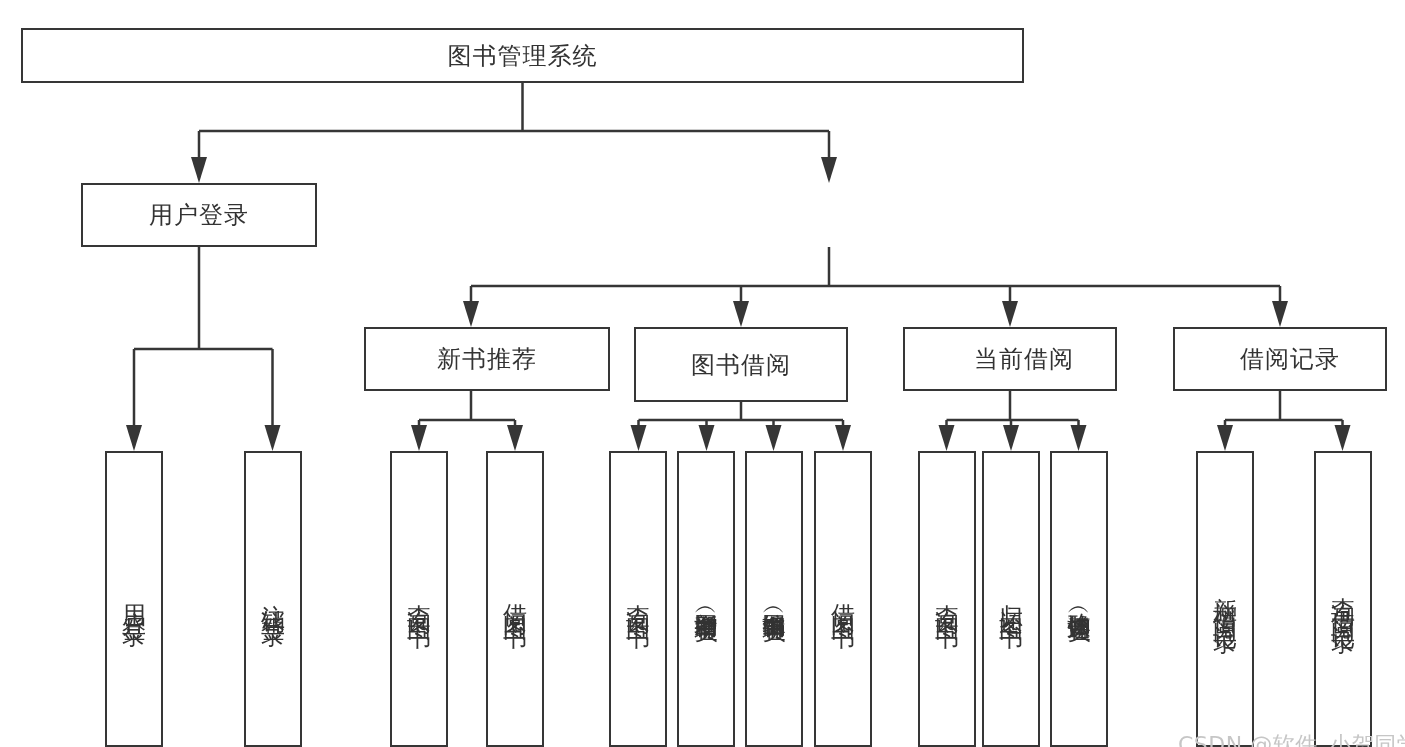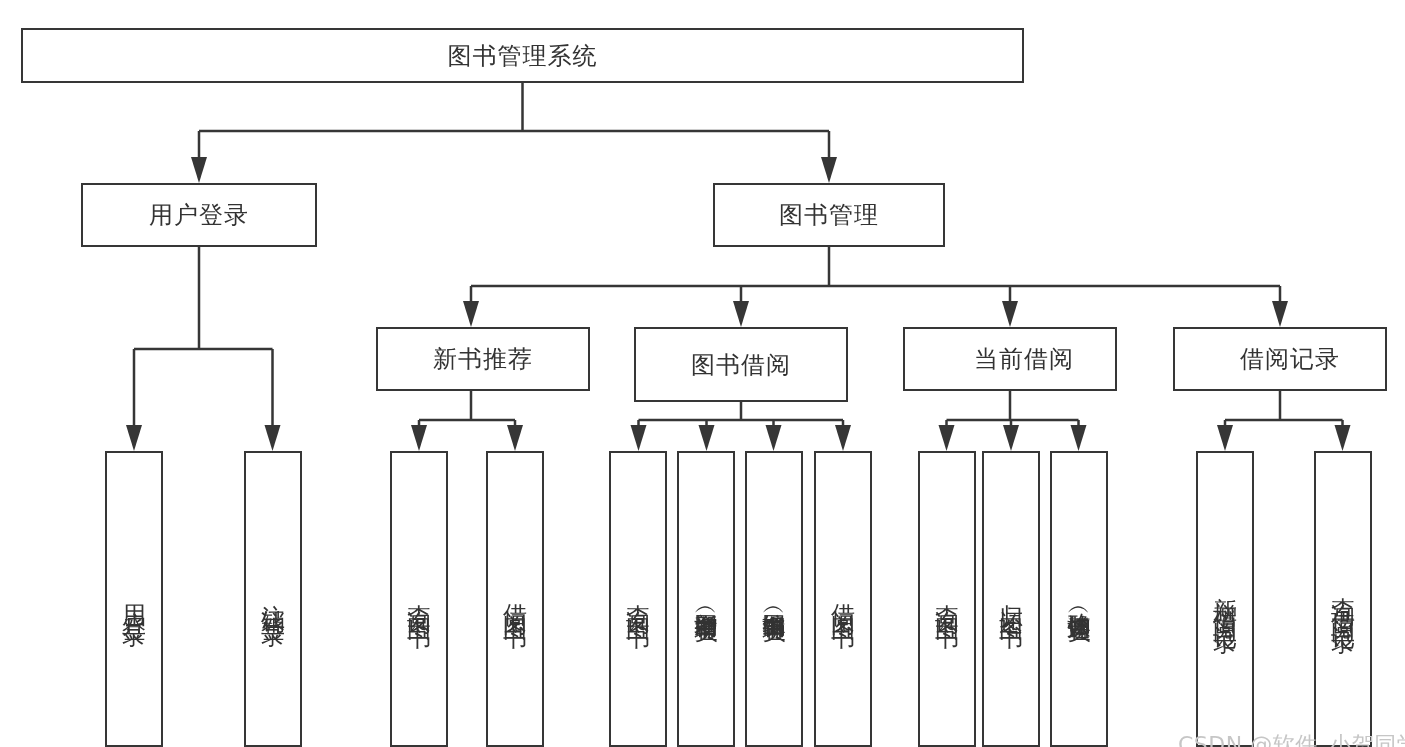--- a/index.html
+++ b/index.html
@@ -44,21 +44,21 @@
     font-size: 24px;
     letter-spacing: 7px;
     line-height: 1;
   }
   .vbox.tight { letter-spacing: 1px; font-size: 23px; }
 
   
   #b-root   { left: 21px;  top: 14px;  width: 1003px; height: 55px; }
   #b-login  { left: 81px;  top: 169px; width: 236px;  height: 64px; }
   #b-mgmt   { left: 713px; top: 169px; width: 232px;  height: 64px; }
-  #b-rec    { left: 376px; top: 313px; width: 214px;  height: 64px; }
+  #b-rec    { left: 364px; top: 313px; width: 246px;  height: 64px; }
   #b-borrow { left: 634px; top: 313px; width: 214px;  height: 75px; }
   #b-cur    { left: 903px; top: 313px; width: 214px;  height: 64px; padding-left: 28px; }
   #b-hist   { left: 1173px;top: 313px; width: 214px;  height: 64px; padding-left: 20px; }
 
   
   .vbox { top: 437px; height: 296px; width: 58px; }
   #v-ulogin  { left: 105px; }
   #v-logout  { left: 244px; }
   #v-rec-q   { left: 390px; }
   #v-rec-b   { left: 486px; }
@@ -123,21 +123,20 @@
       <polygon points="1003,411 1019,411 1011,437"></polygon>
       <polygon points="1070.5,411 1086.5,411 1078.5,437"></polygon>
       <polygon points="1217,411 1233,411 1225,437"></polygon>
       <polygon points="1334.5,411 1350.5,411 1342.5,437"></polygon>
     </g>
   </svg>
 
   <div class="box" id="b-root">图书管理系统</div>
 
   <div class="box" id="b-login">用户登录</div>
-  <div class="box" id="b-mgmt">图书管理</div>
 
   <div class="box" id="b-rec">新书推荐</div>
   <div class="box" id="b-borrow">图书借阅</div>
   <div class="box" id="b-cur">当前借阅</div>
   <div class="box" id="b-hist">借阅记录</div>
 
   <div class="vbox" id="v-ulogin">用户登录</div>
   <div class="vbox" id="v-logout">注销登录</div>
 
   <div class="vbox" id="v-rec-q">查询图书</div>

